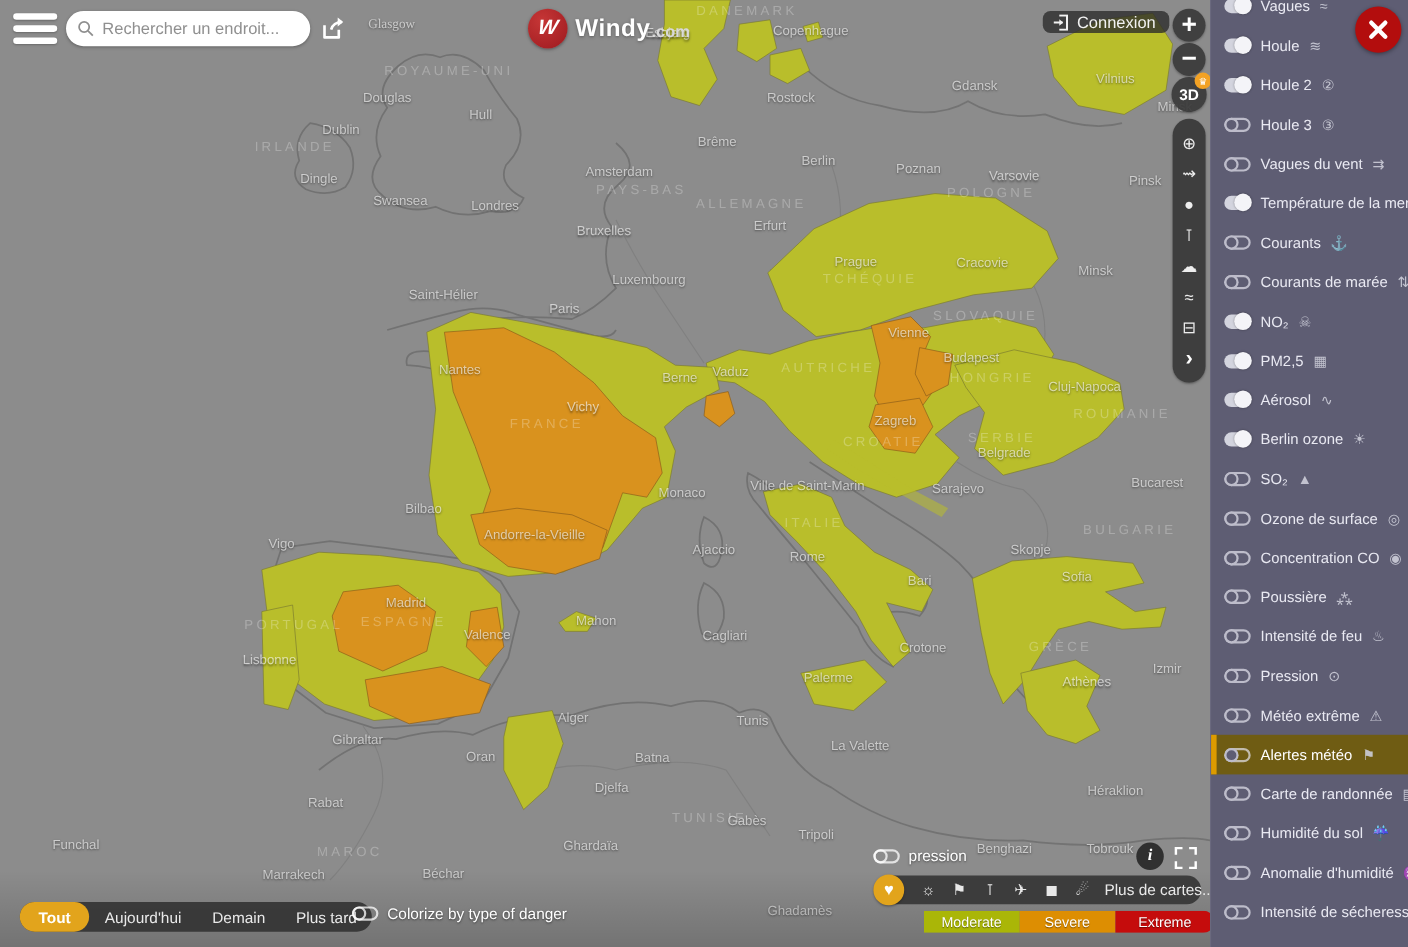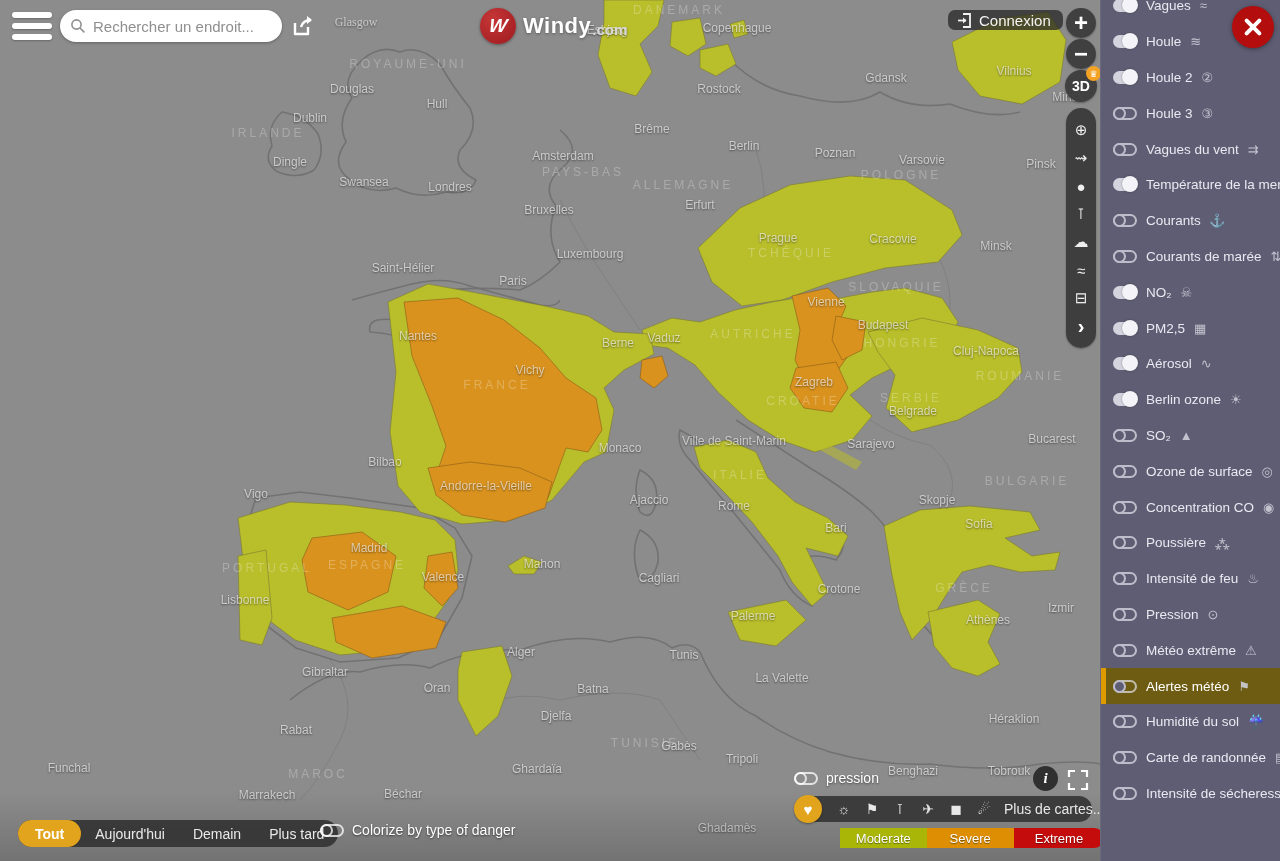--- a/index.html
+++ b/index.html
@@ -510,29 +510,36 @@
           <span class="tgl off">
             <span class="kn"></span>
           </span>
           <span class="lbl">Alertes météo</span>
           <span class="licon">⚑</span>
         </div>
         <div class="lrow">
           <span class="tgl off">
             <span class="kn"></span>
           </span>
+          <span class="lbl">Carte de randonnée</span>
+          <span class="licon">▤</span>
+        </div>
+        <div class="lrow">
+          <span class="tgl off">
+            <span class="kn"></span>
+          </span>
           <span class="lbl">Humidité du sol</span>
           <span class="licon">☔</span>
         </div>
         <div class="lrow">
           <span class="tgl off">
             <span class="kn"></span>
           </span>
-          <span class="lbl">Carte de randonnée</span>
-          <span class="licon">▤</span>
+          <span class="lbl">Anomalie d'humidité</span>
+          <span class="licon">♒</span>
         </div>
         <div class="lrow">
           <span class="tgl off">
             <span class="kn"></span>
           </span>
           <span class="lbl">Intensité de sécheresse</span>
         </div>
       </div>
   </div>
 

